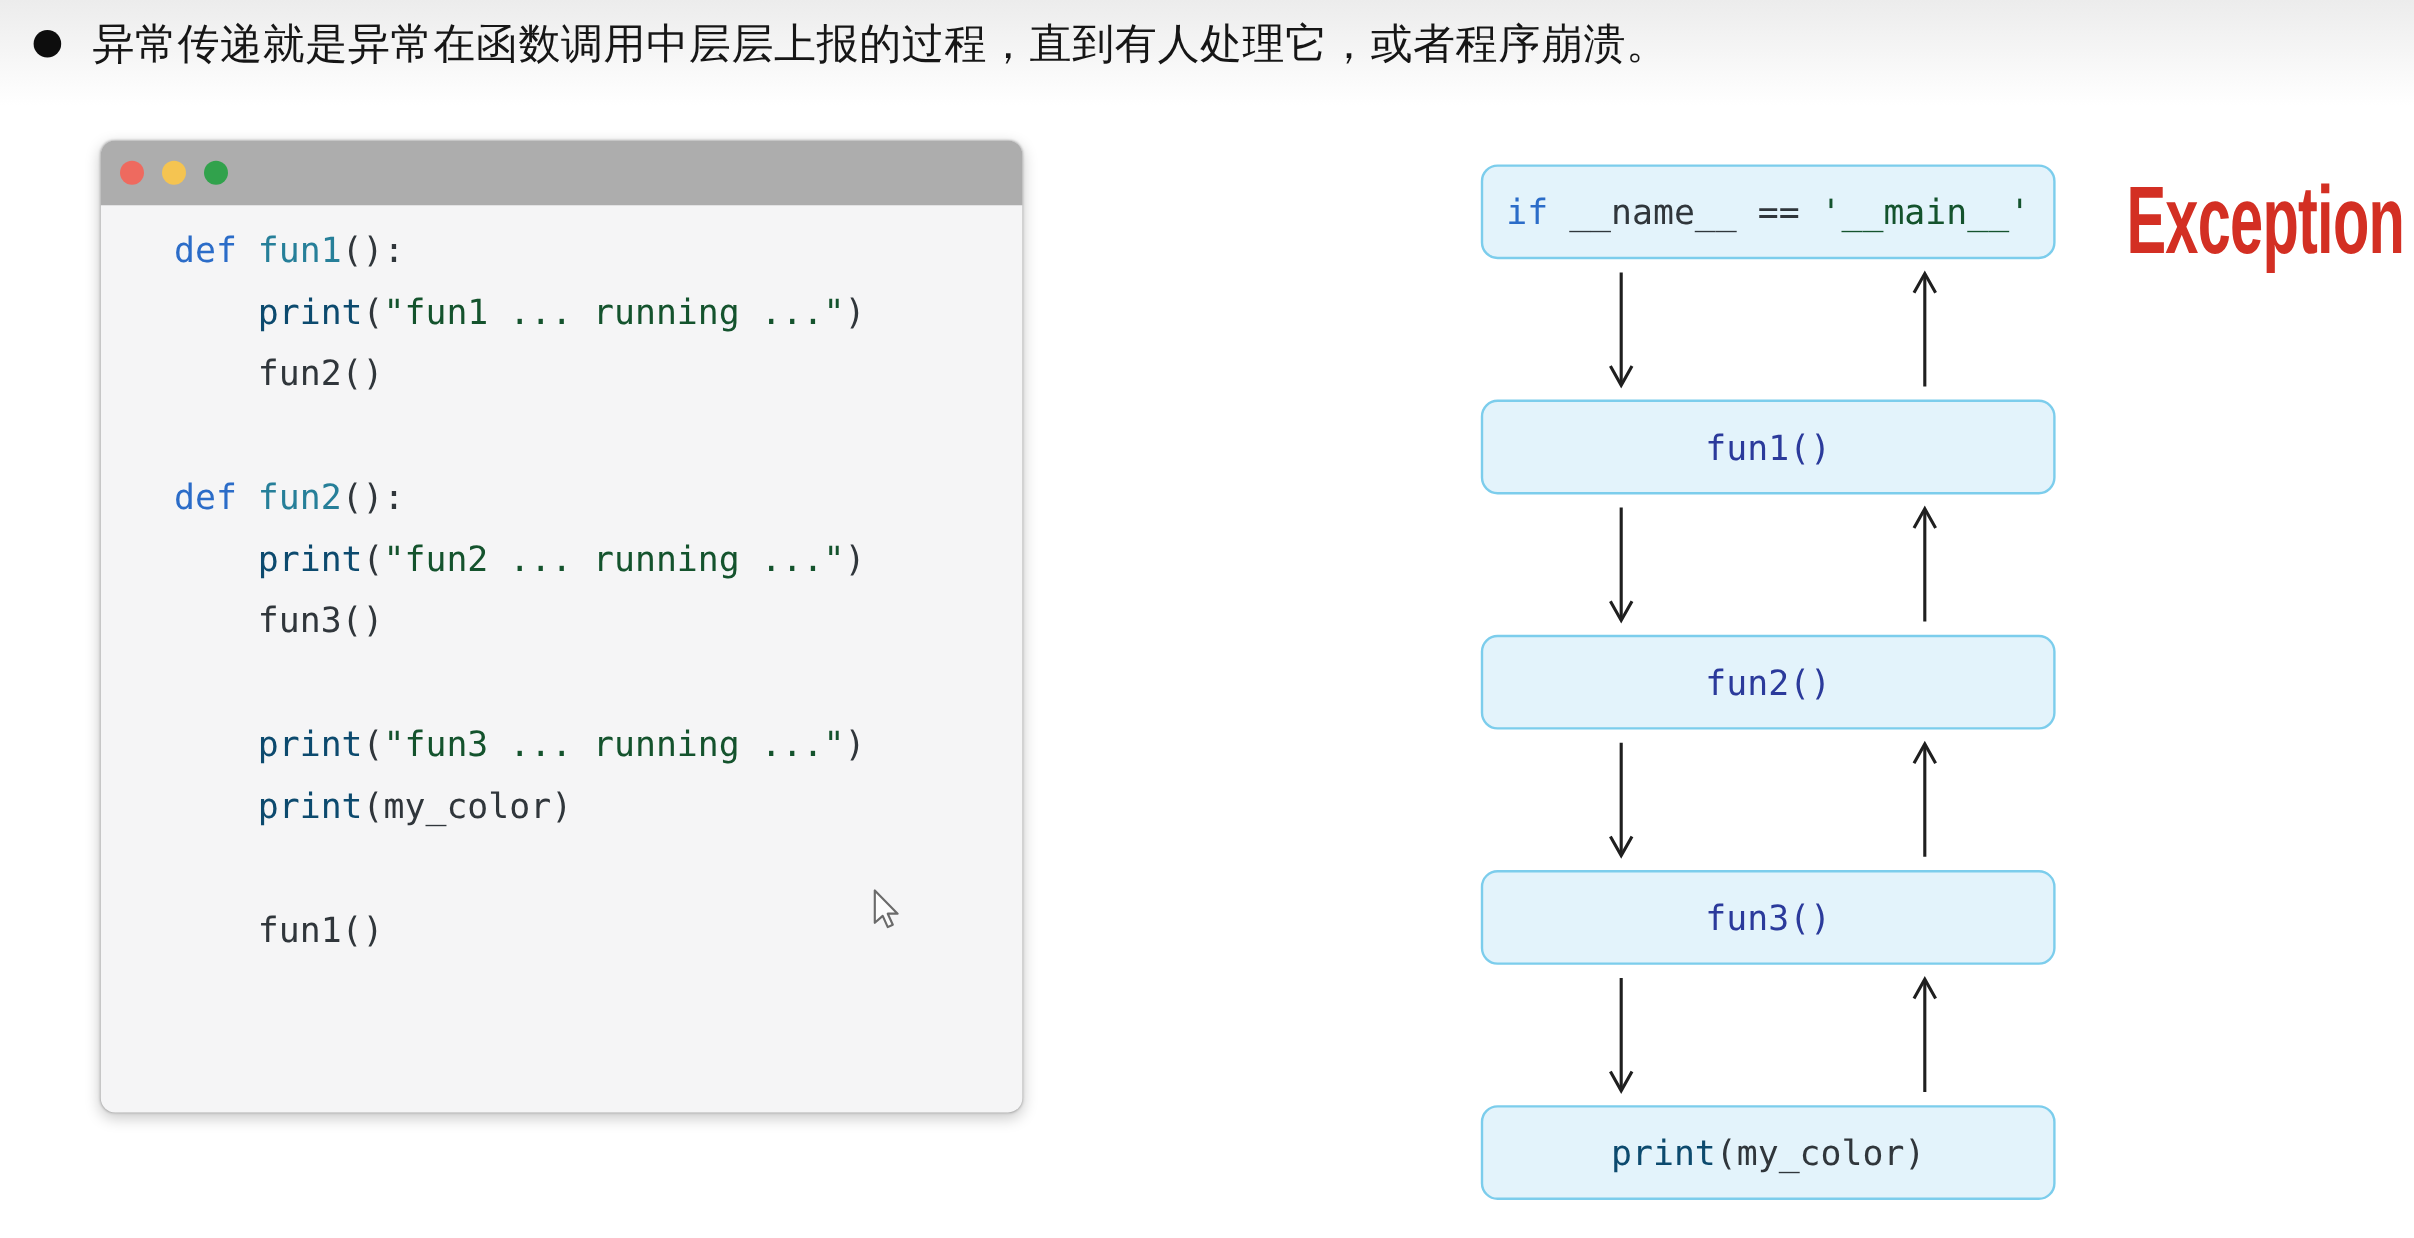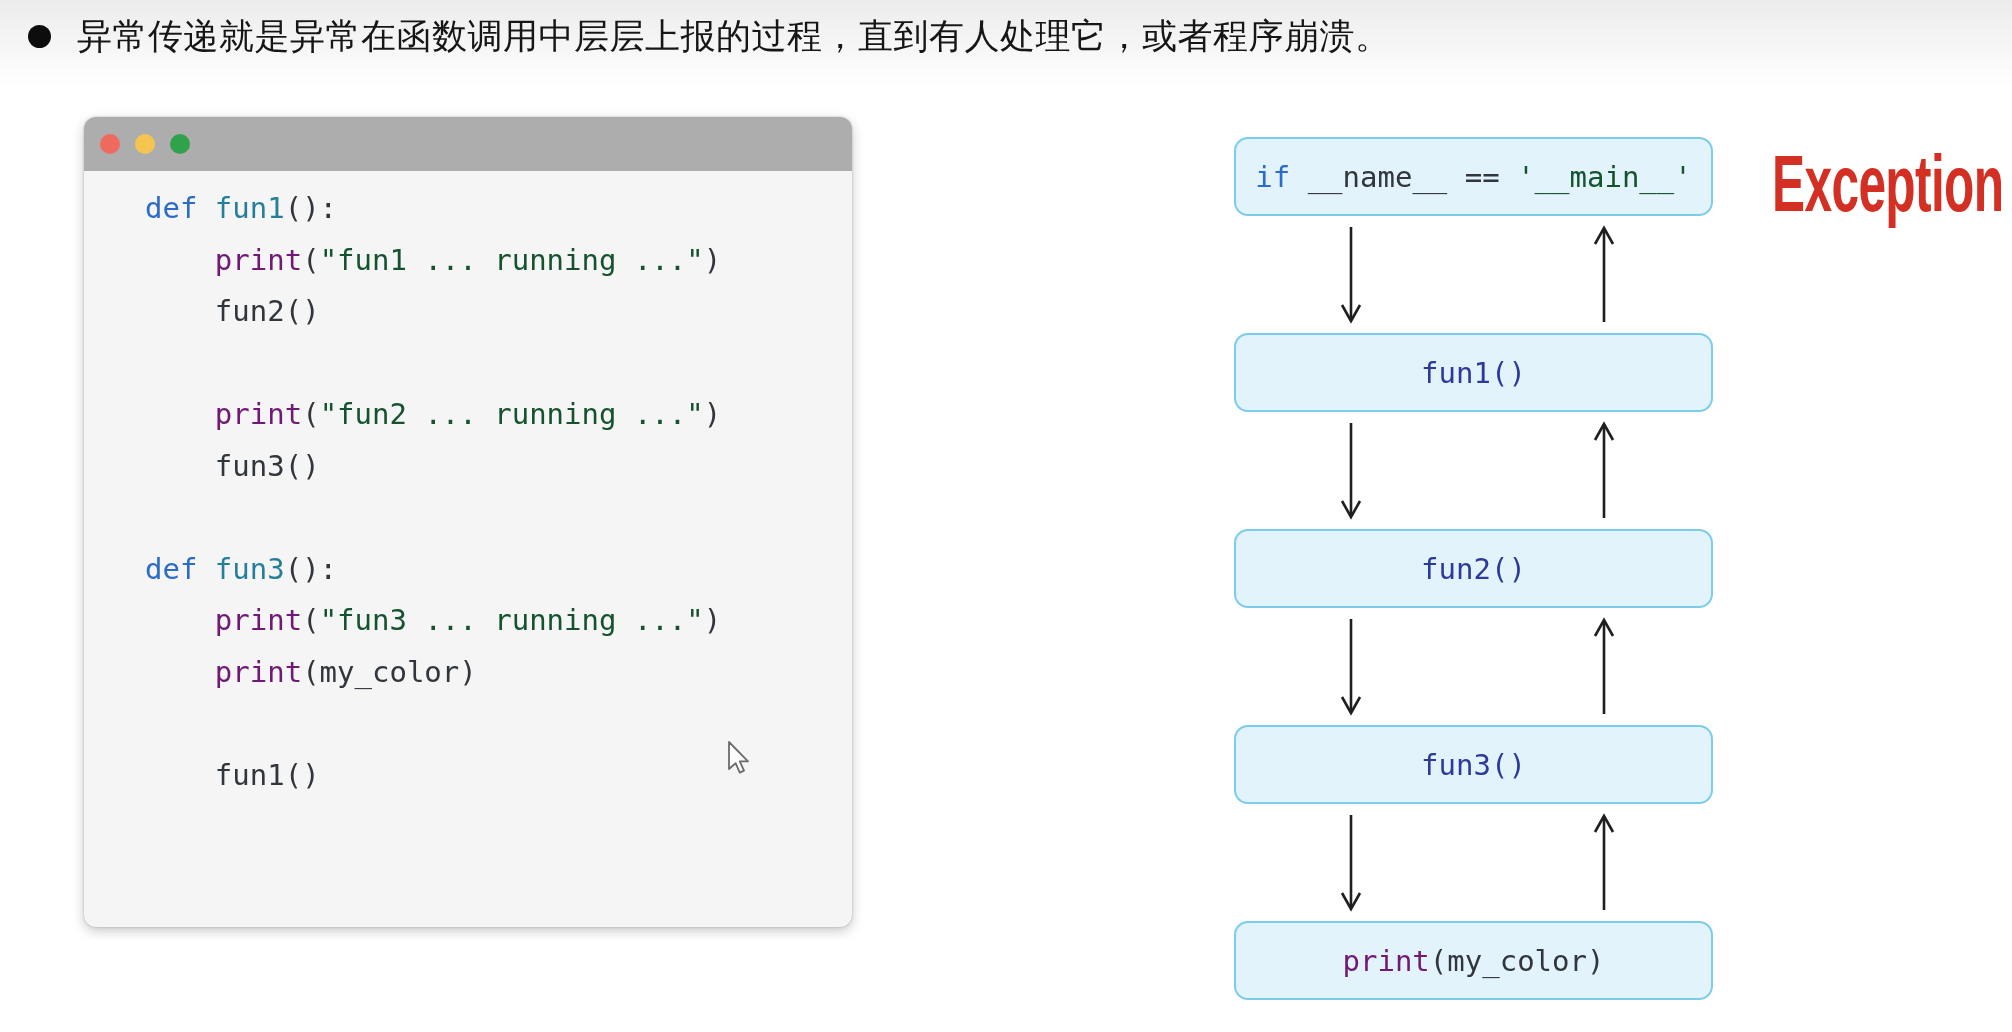--- a/index.html
+++ b/index.html
@@ -22,21 +22,21 @@
   .tl-dot{width:20px;height:20px;border-radius:50%;border:none;padding:0;cursor:default;}
   .tl-red{background:#ee6a5f;}
   .tl-yellow{background:#f5c451;}
   .tl-green{background:#31a24c;}
   .code-area{position:absolute;left:0;top:54px;width:100%;height:756px;box-sizing:border-box;
         padding:12px 0 0 13px;font-family:"DejaVu Sans Mono","Liberation Mono",monospace;
         font-size:29px;overflow:hidden;margin-left:48px;}
   .code-line{height:51.5px;line-height:51.5px;white-space:pre;}
   .tok-kw{color:#2b6cc8;}
   .tok-fn{color:#267f99;}
-  .tok-pr{color:#701a75;}
+  .tok-pr{color:#0c4a6e;}
   .tok-str{color:#14532d;}
   .tok-pl{color:#30363b;}
   .tok-nv{color:#2b3a9b;}
 
   
   .flow{position:absolute;left:1234px;top:137px;width:479px;height:864px;}
   .flow-box{position:absolute;left:0;width:479px;height:79px;box-sizing:border-box;
         background:#e3f3fb;border:2px solid #7ccdec;border-radius:14px;
         display:flex;align-items:center;justify-content:center;
         font-family:"DejaVu Sans Mono","Liberation Mono",monospace;font-size:29px;
@@ -64,24 +64,24 @@
     <div class="titlebar">
       <button class="tl-dot tl-red"></button>
       <button class="tl-dot tl-yellow"></button>
       <button class="tl-dot tl-green"></button>
     </div>
     <div class="code-area" id="code-area">
         <div class="code-line"><span class="tok-kw">def </span><span class="tok-fn">fun1</span><span class="tok-pl">():</span></div>
         <div class="code-line"><span class="tok-pl">    </span><span class="tok-pr">print</span><span class="tok-pl">(</span><span class="tok-str">"fun1 ... running ..."</span><span class="tok-pl">)</span></div>
         <div class="code-line"><span class="tok-pl">    fun2()</span></div>
         <div class="code-line"></div>
+        <div class="code-line"><span class="tok-kw">def </span><span class="tok-fn">fun2</span><span class="tok-pl">():</span></div>
         <div class="code-line"><span class="tok-pl">    </span><span class="tok-pr">print</span><span class="tok-pl">(</span><span class="tok-str">"fun2 ... running ..."</span><span class="tok-pl">)</span></div>
         <div class="code-line"><span class="tok-pl">    fun3()</span></div>
         <div class="code-line"></div>
-        <div class="code-line"><span class="tok-kw">def </span><span class="tok-fn">fun3</span><span class="tok-pl">():</span></div>
         <div class="code-line"><span class="tok-pl">    </span><span class="tok-pr">print</span><span class="tok-pl">(</span><span class="tok-str">"fun3 ... running ..."</span><span class="tok-pl">)</span></div>
         <div class="code-line"><span class="tok-pl">    </span><span class="tok-pr">print</span><span class="tok-pl">(my_color)</span></div>
         <div class="code-line"></div>
         <div class="code-line"><span class="tok-pl">    fun1()</span></div>
       </div>
   </div>
 
   <div class="flow" id="flow">
       <div class="flow-box" style="top: 0px;"><span class="tok-kw">if </span><span class="tok-pl">__name__ == </span><span class="tok-str">'__main__'</span></div>
       <svg class="flow-arrow" viewBox="0 0 30 99" style="left: 102px; top: 88px;">

